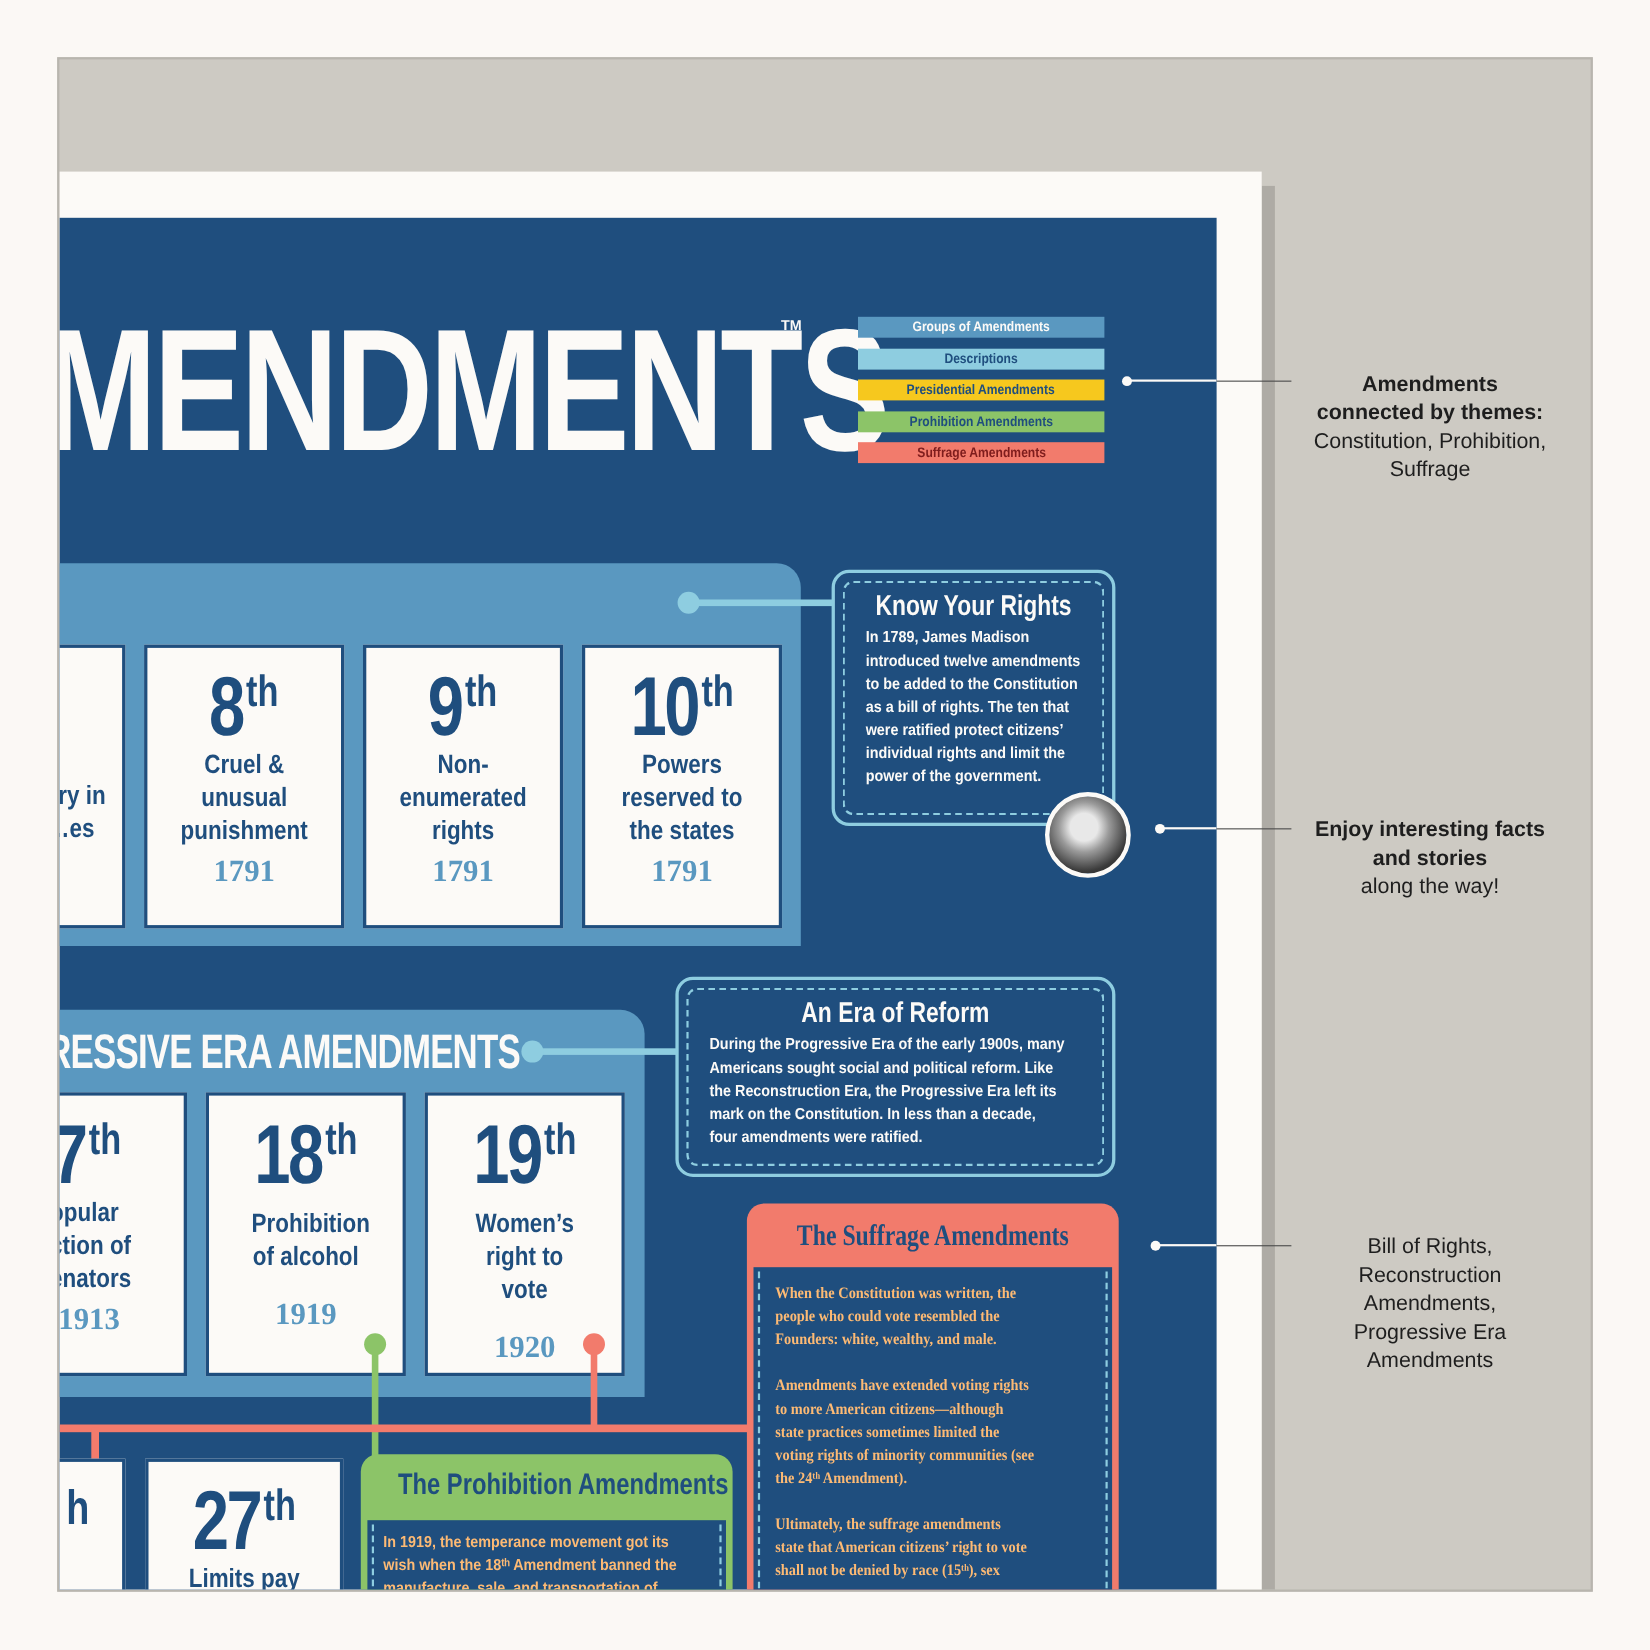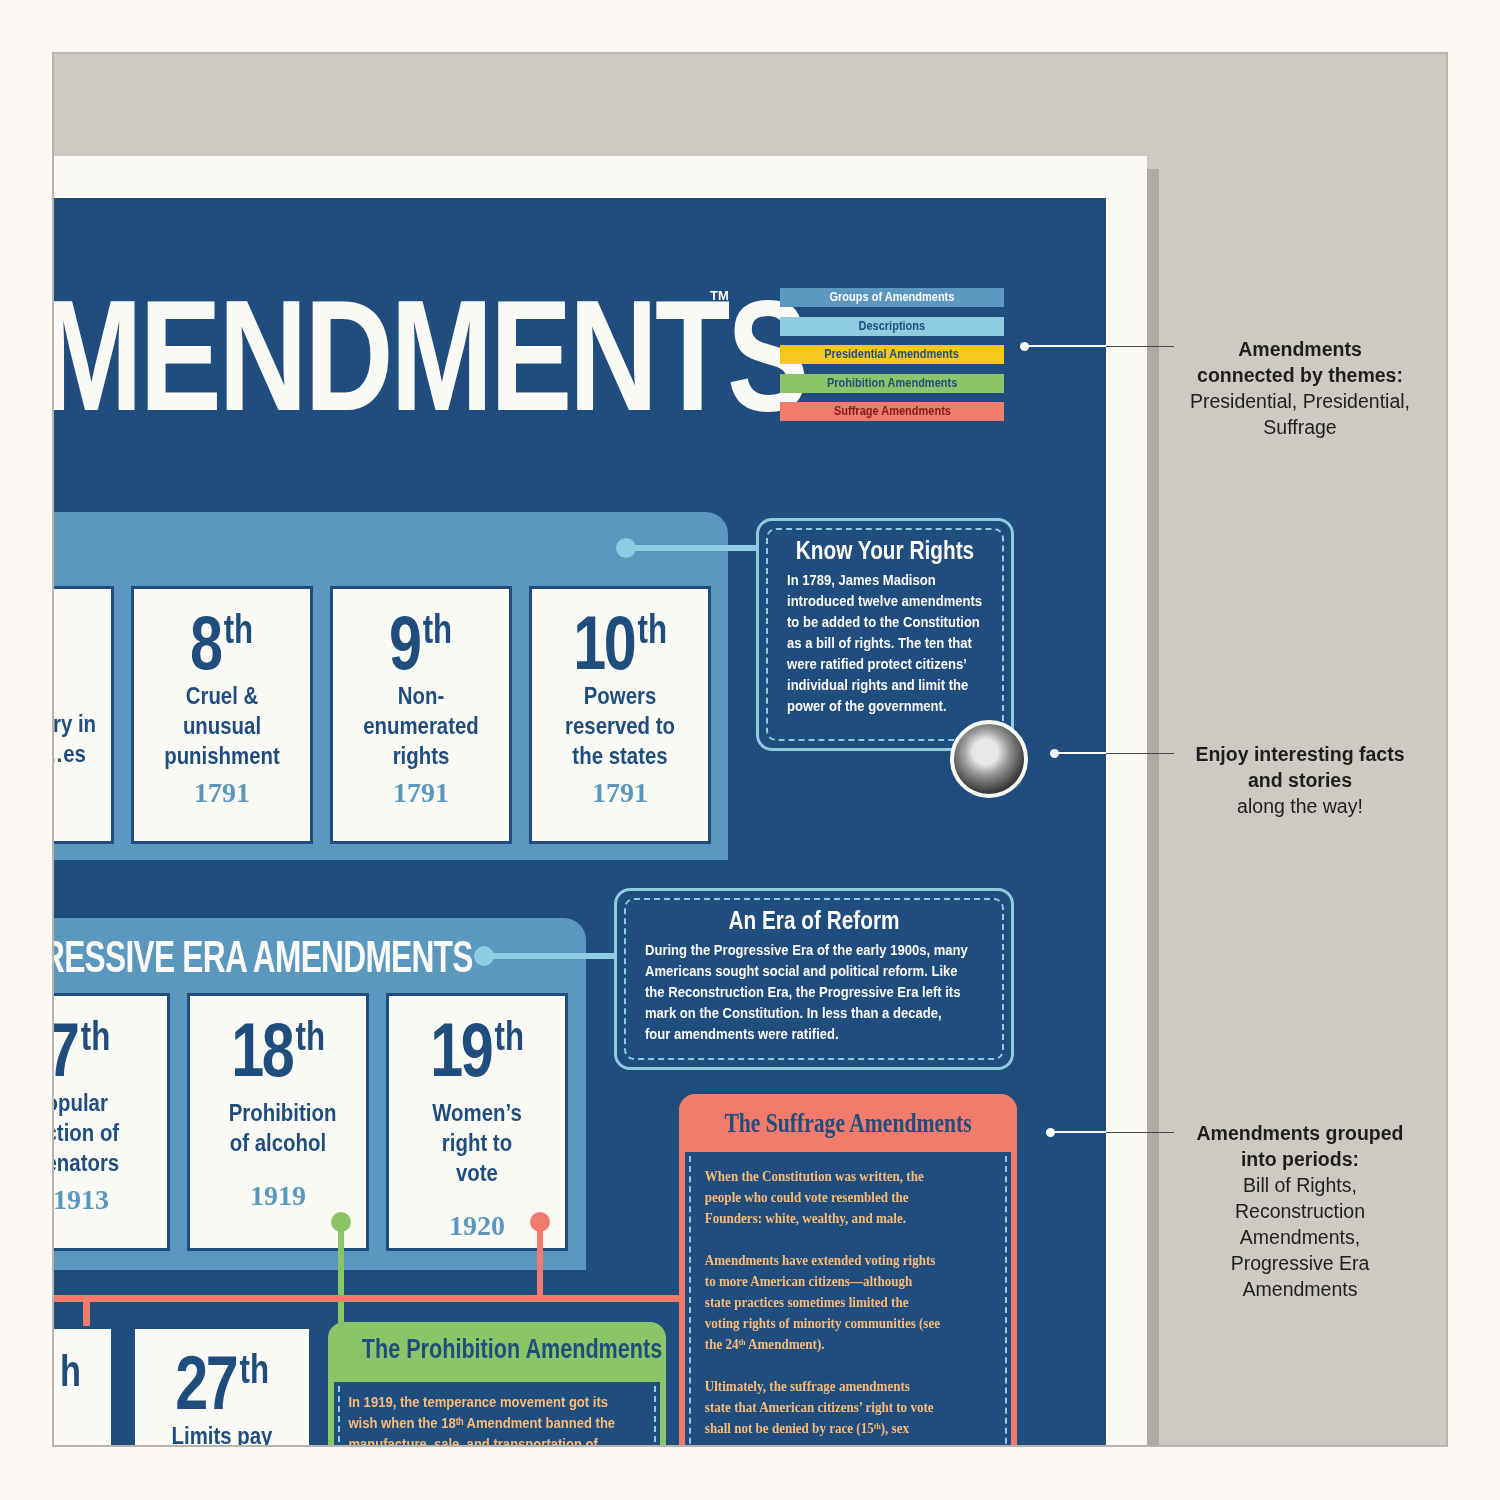--- a/index.html
+++ b/index.html
@@ -189,30 +189,28 @@
     <div class="annot-line-white" style="left:998px;top:933px;width:54px;"></div>
   </div>
 
   <div class="annot-line" style="left:1052px;top:292px;width:68px;"></div>
   <div class="annot-line" style="left:1052px;top:699px;width:68px;"></div>
   <div class="annot-line" style="left:1052px;top:1078px;width:68px;"></div>
 
   <div class="annot" style="left:1116px;top:282px;">
     <span class="bold">Amendments
 connected by themes:</span>
-    <span class="reg">Presidential, Presidential,
+    <span class="reg">Constitution, Prohibition,
 Suffrage</span>
   </div>
   <div class="annot" style="left:1116px;top:687px;">
     <span class="bold">Enjoy interesting facts
 and stories</span>
     <span class="reg">along the way!</span>
   </div>
   <div class="annot" style="left:1116px;top:1066px;">
-    <span class="bold">Amendments grouped
-into periods:</span>
     <span class="reg">Bill of Rights,
 Reconstruction
 Amendments,
 Progressive Era
 Amendments</span>
   </div>
 </div>
 
 </body></html>

